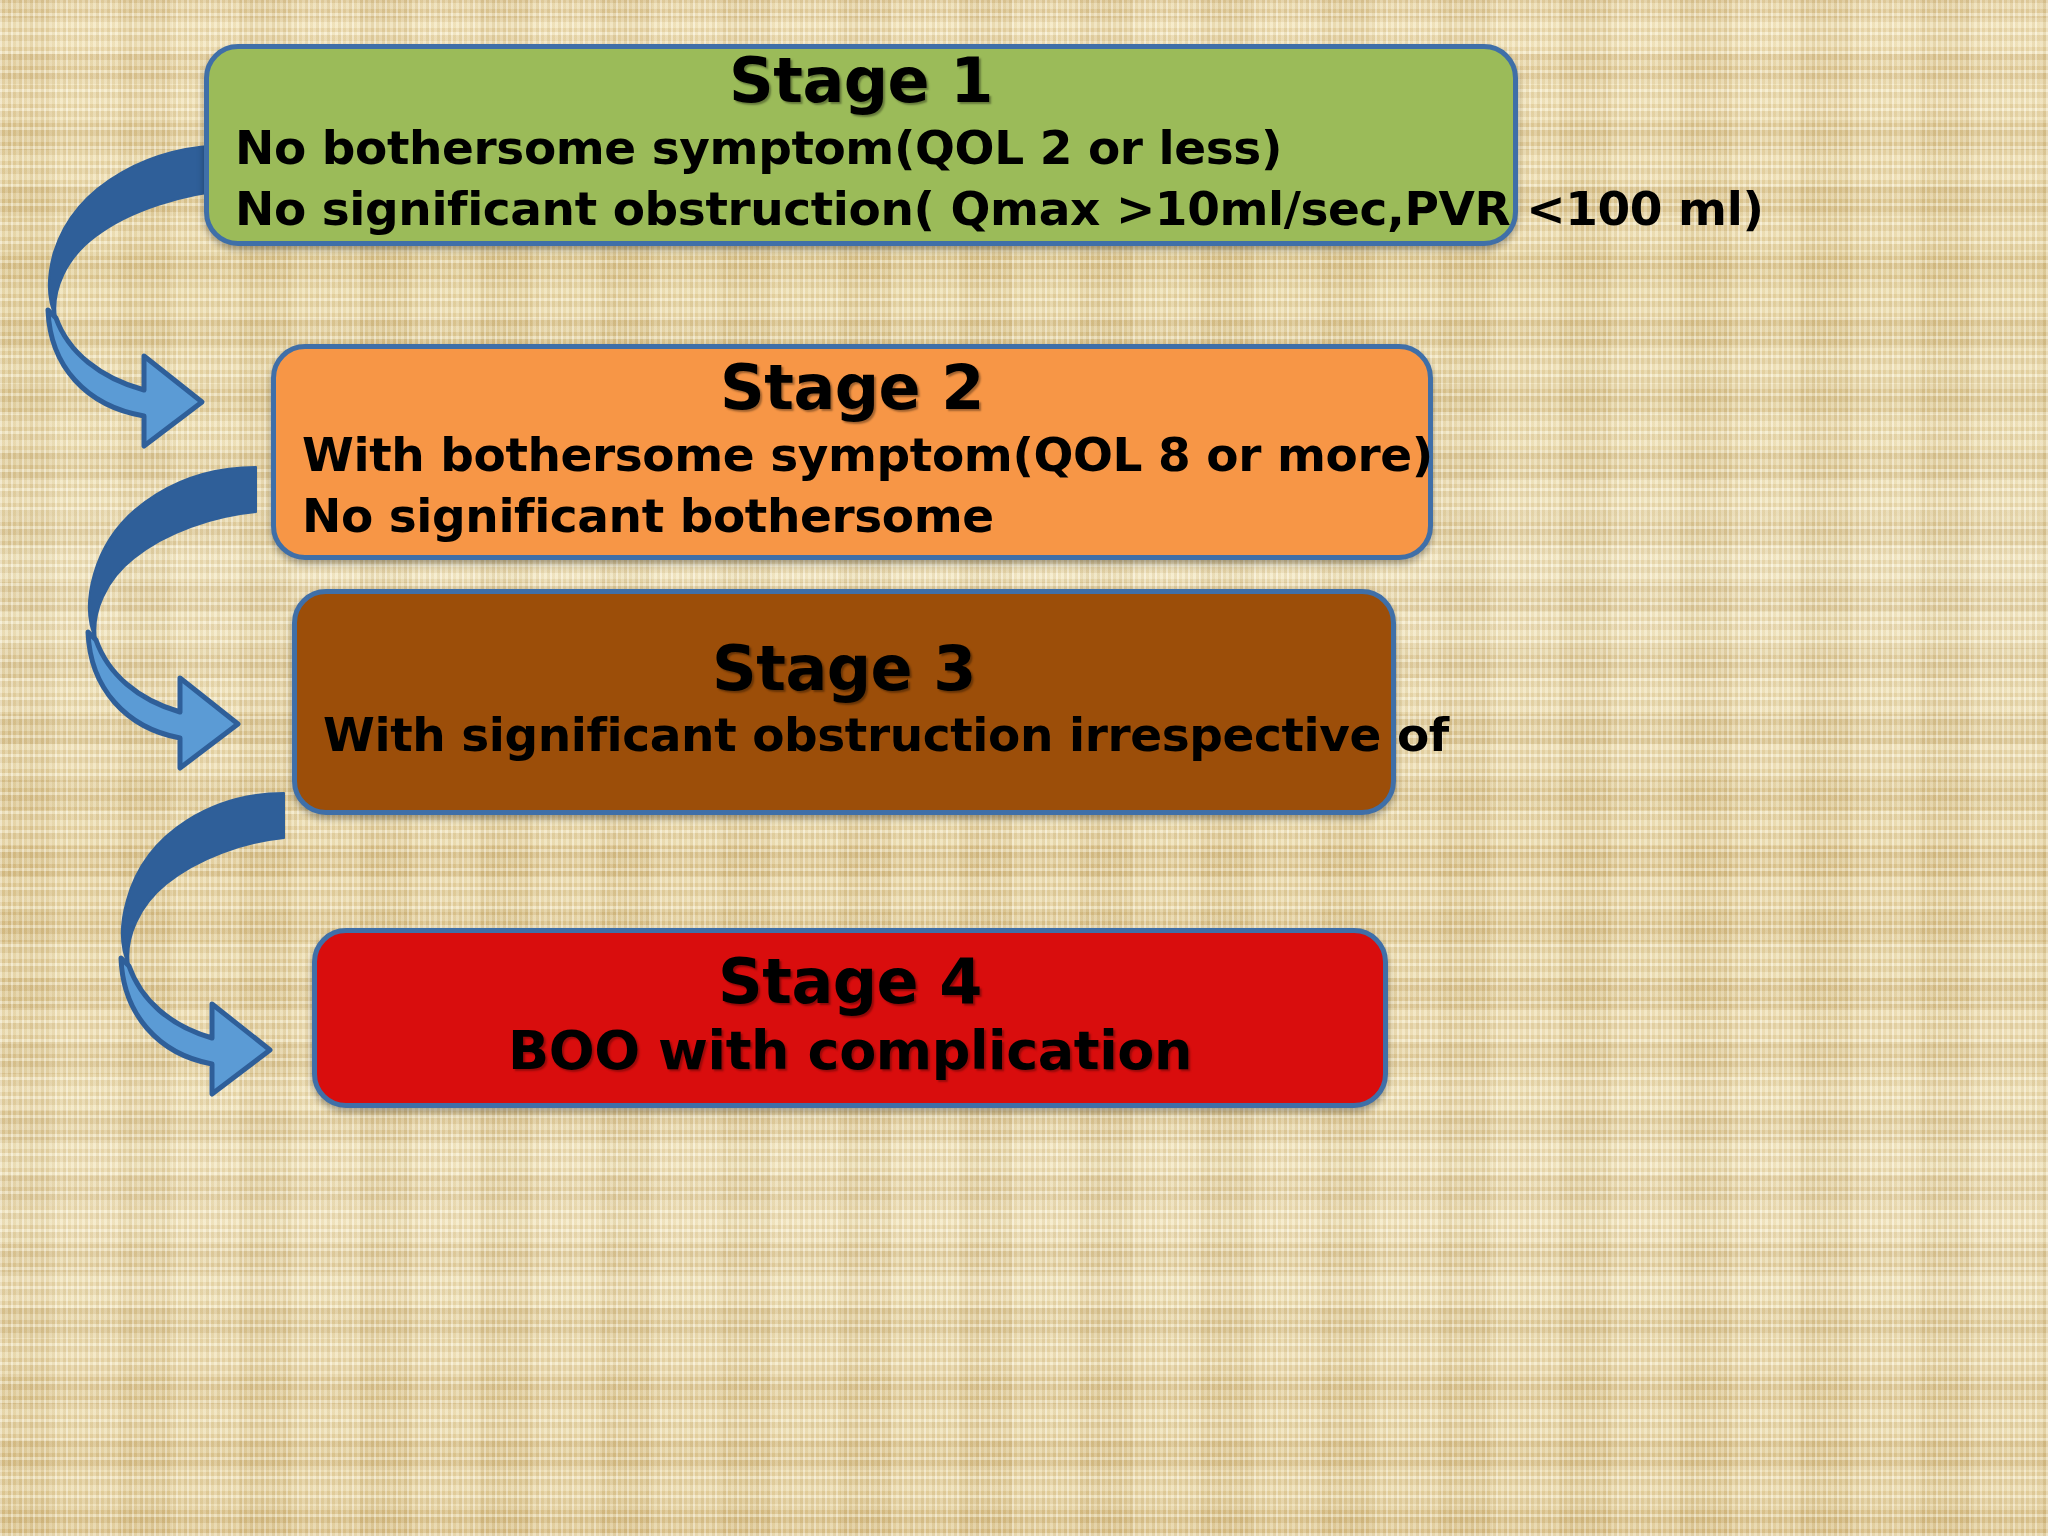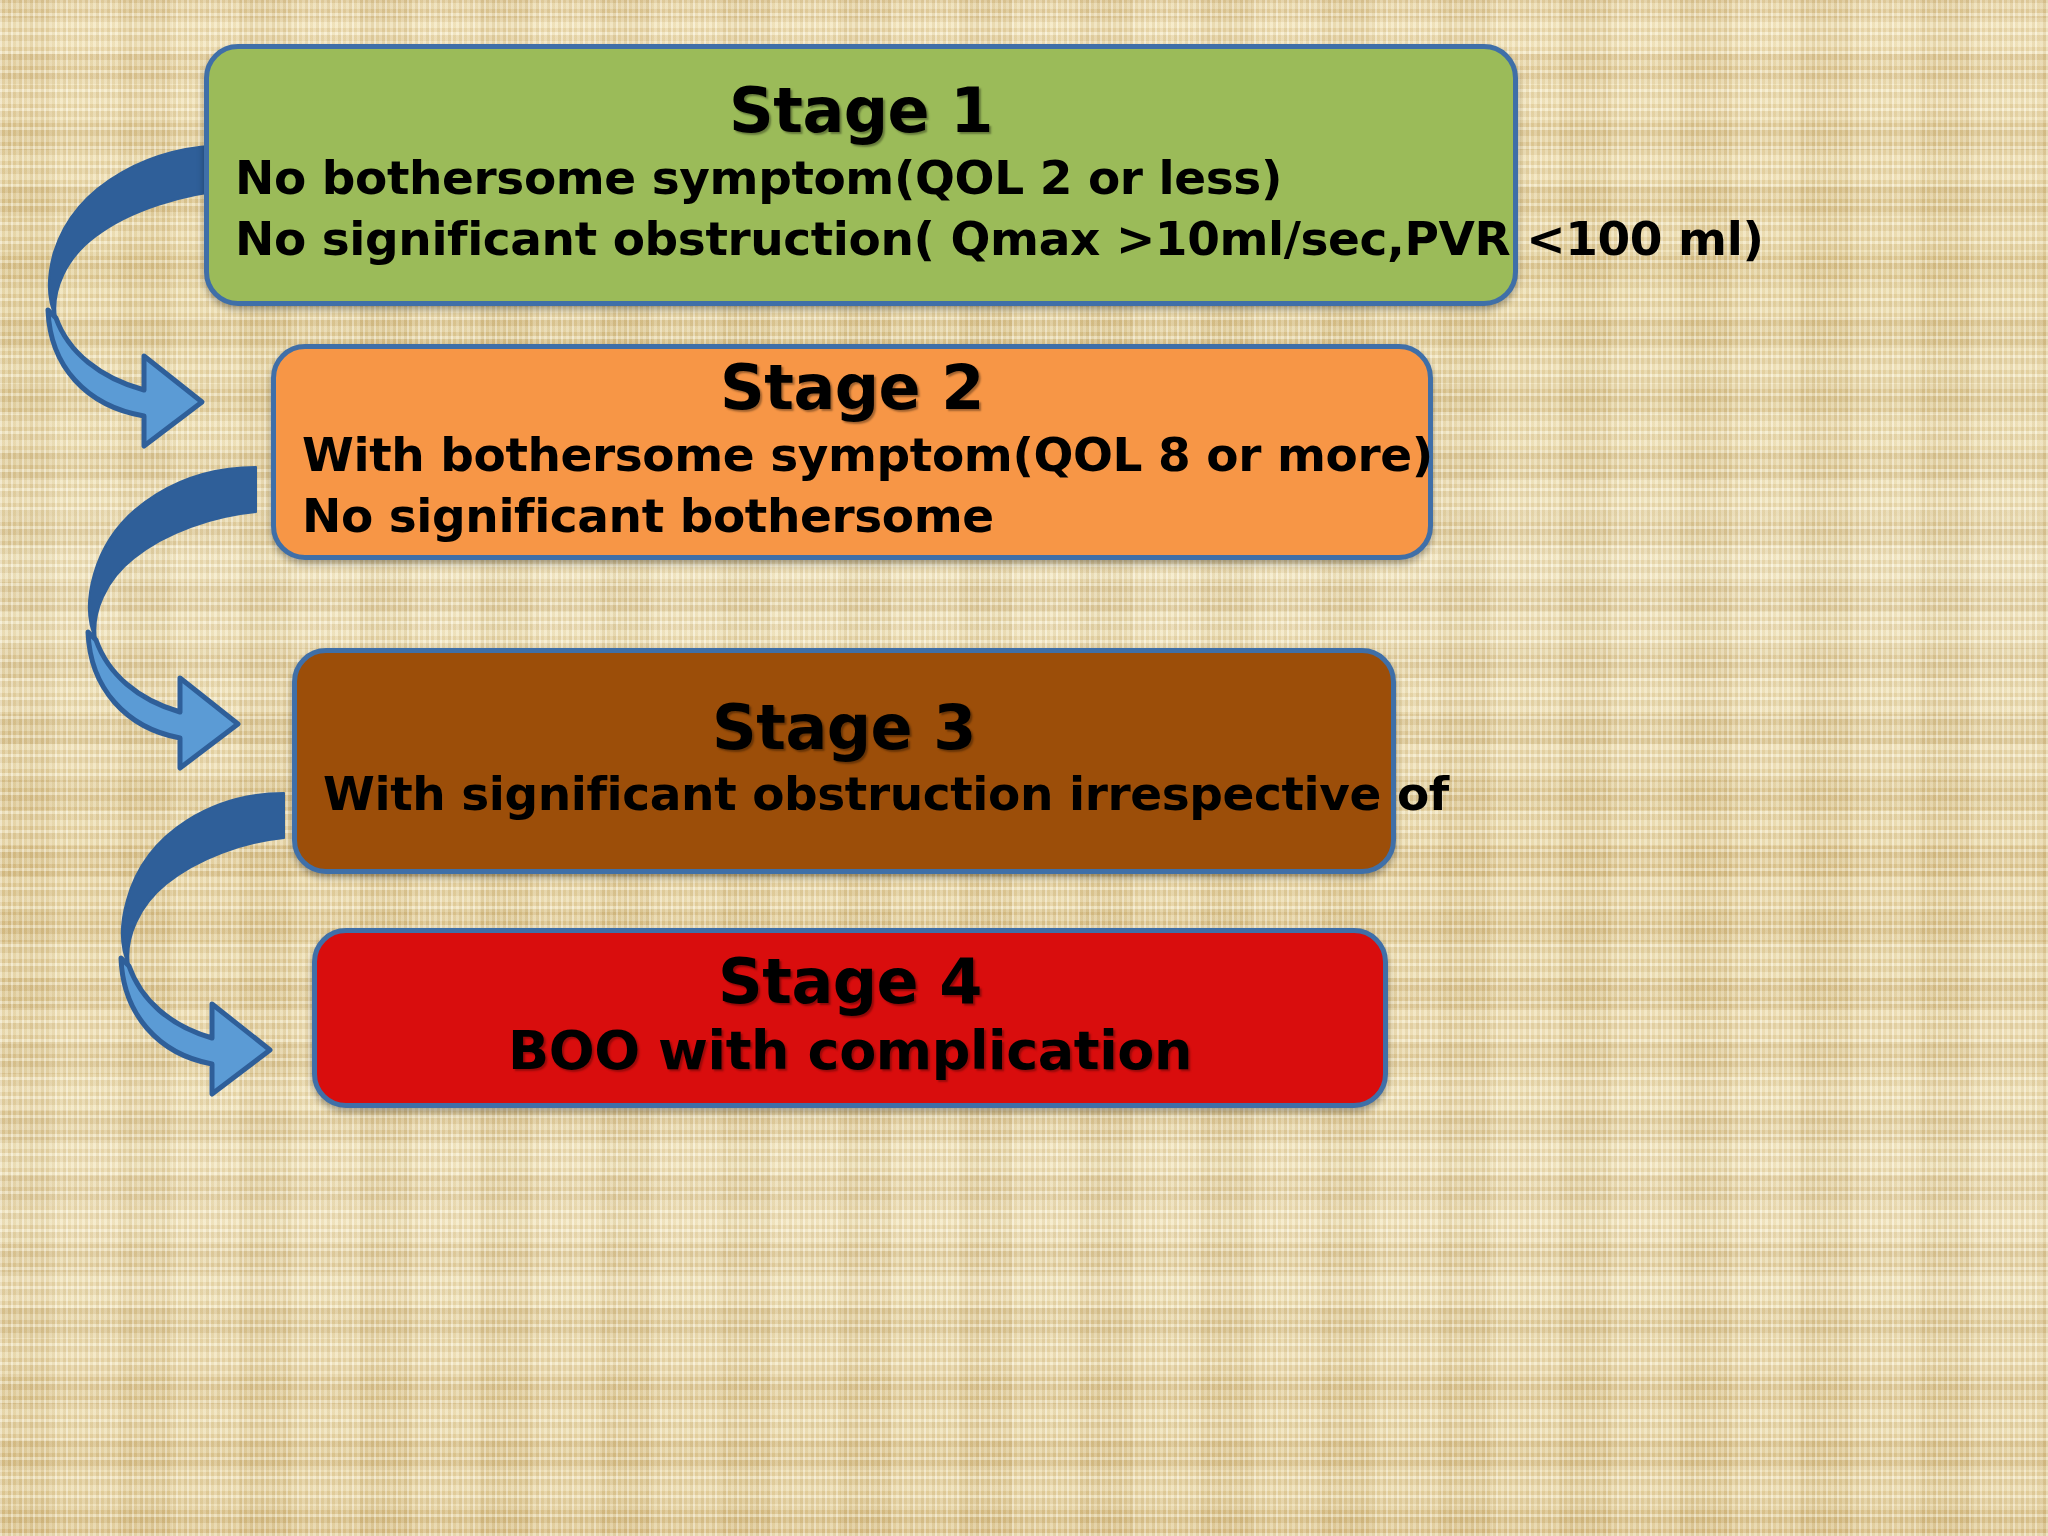--- a/index.html
+++ b/index.html
@@ -79,23 +79,23 @@
   }
   .stage-sub-center {
     text-align: center;
     font-weight: bold;
     font-size: 54px;
     line-height: 1.25;
     letter-spacing: -0.4px;
     text-shadow: 2px 2px 2px rgba(0,0,0,0.30);
   }
 
-  #box-stage1 { left: 204px;  top: 44px;   width: 1314px; height: 262px; background: #9bbb59; }
+  #box-stage1 { left: 204px;  top: 44px;   width: 1314px; height: 202px; background: #9bbb59; }
   #box-stage2 { left: 252px;  top: 344px;  width: 1162px; height: 216px; background: #f79646; }
-  #box-stage3 { left: 292px;  top: 648px;  width: 1104px; height: 226px; background: #9c4e09; }
+  #box-stage3 { left: 292px;  top: 589px;  width: 1104px; height: 226px; background: #9c4e09; }
   #box-stage4 { left: 312px;  top: 928px;  width: 1076px; height: 180px; background: #d90d0d; }
 
   
   .arrow-wrap {
     position: absolute;
     pointer-events: none;
   }
   .arrow-wrap svg { display: block; overflow: visible; }
 </style>
 </head>

